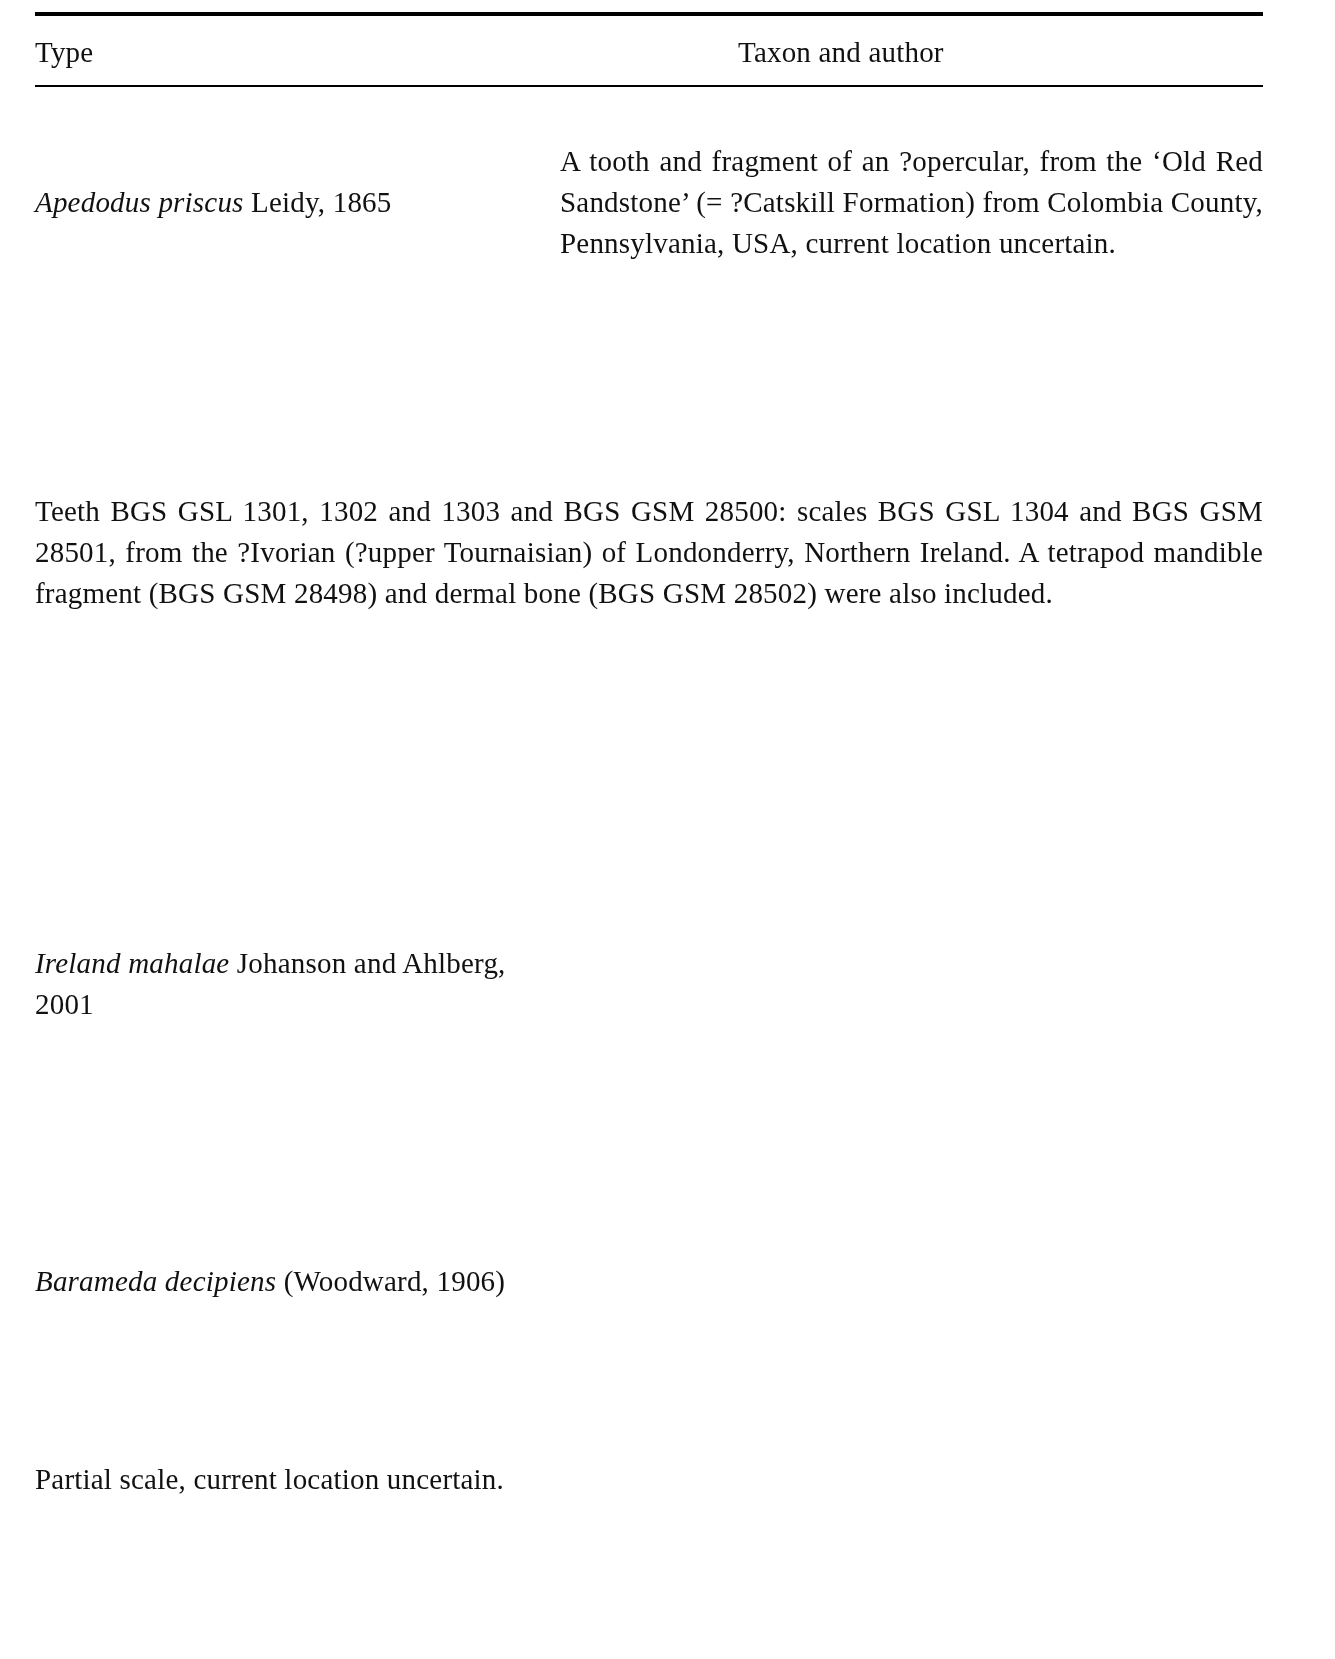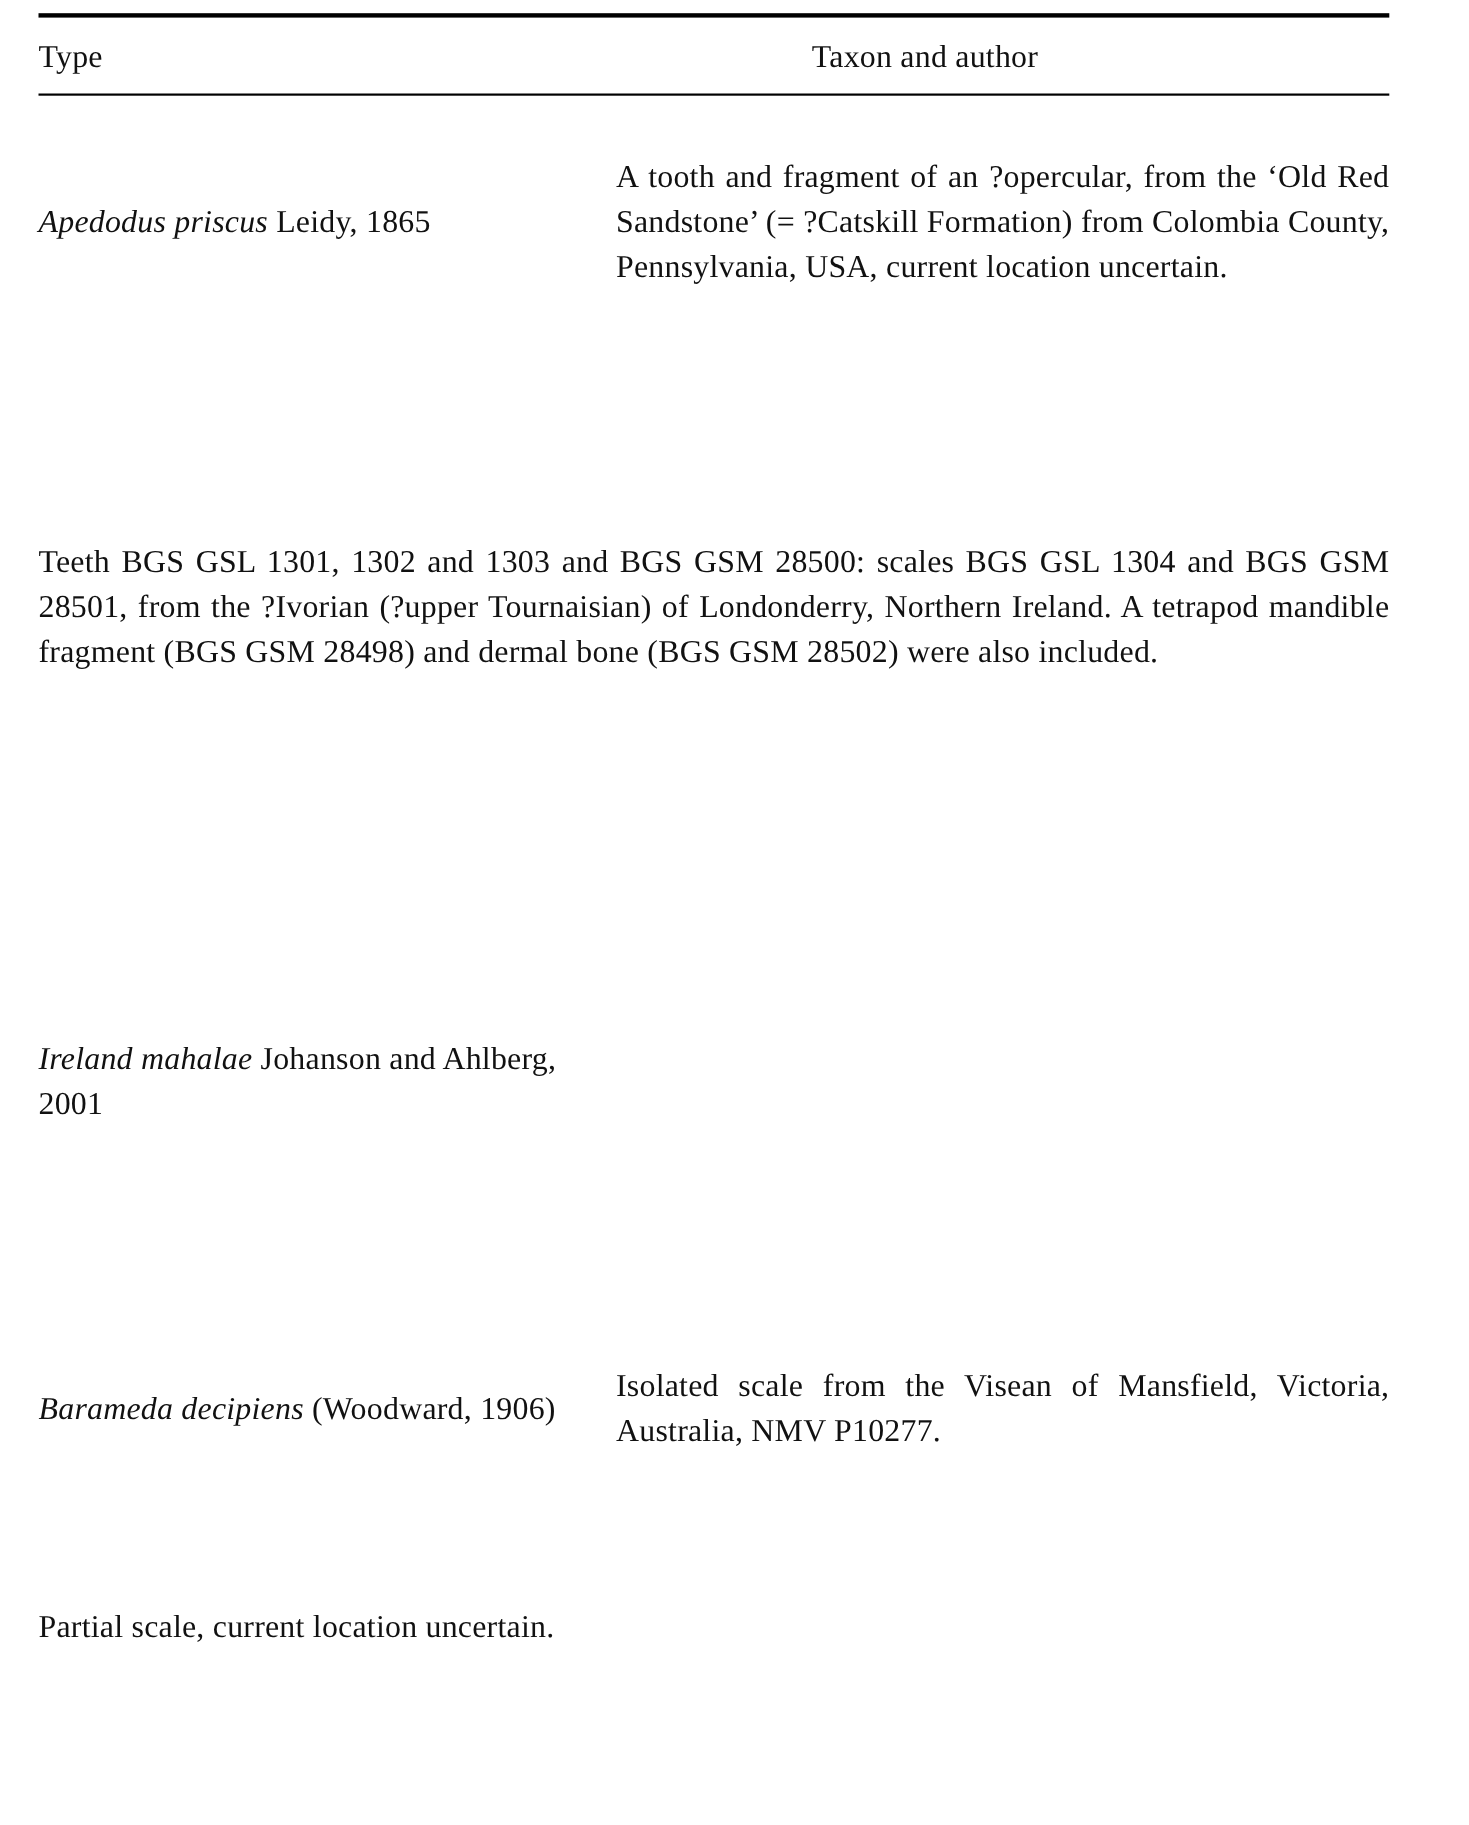--- a/index.html
+++ b/index.html
@@ -84,21 +84,20 @@
       <div class="cell col2 type-cell">Teeth BGS GSL 1301, 1302 and 1303 and BGS GSM 28500: scales BGS GSL 1304 and BGS GSM 28501, from the ?Ivorian (?upper Tournaisian) of Londonderry, Northern Ireland. A tetrapod man­dible fragment (BGS GSM 28498) and dermal bone (BGS GSM 28502) were also included.</div>
     </div>
 
 
     <div class="row" style="min-height:348px">
       <div class="cell col1 taxon-cell"><i>Ireland mahalae</i> Johanson and Ahlberg, 2001</div>
     </div>
 
     <div class="row" style="min-height:246px">
       <div class="cell col1 taxon-cell"><i>Barameda decipiens</i> (Woodward, 1906)</div>
-      <div class="cell col2 type-cell">Isolated scale from the Visean of Mansfield, Victoria, Australia, NMV P10277.</div>
     </div>
 
     <div class="row" style="min-height:150px">
       <div class="cell col2 type-cell">Partial scale, current location uncertain.</div>
     </div>
 
   </div>
 </div>
 
 </body></html>

